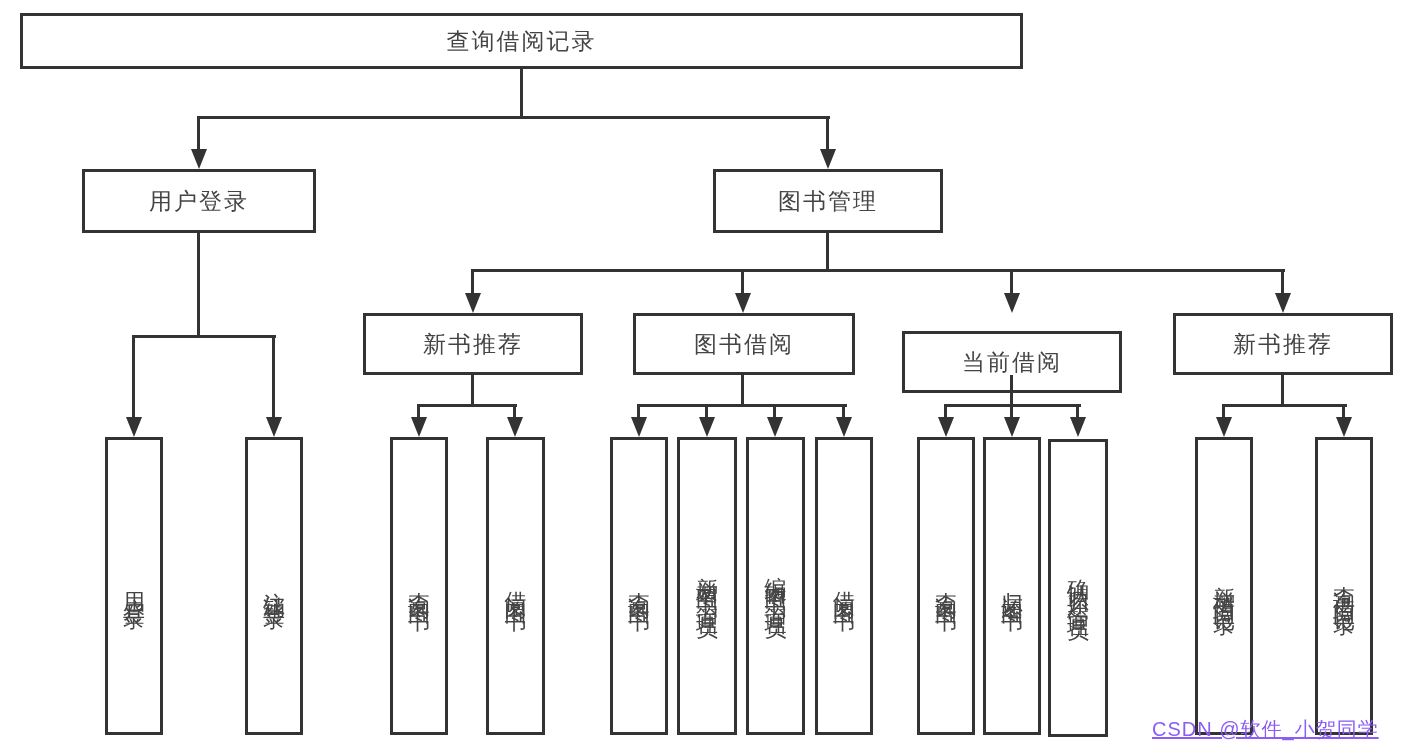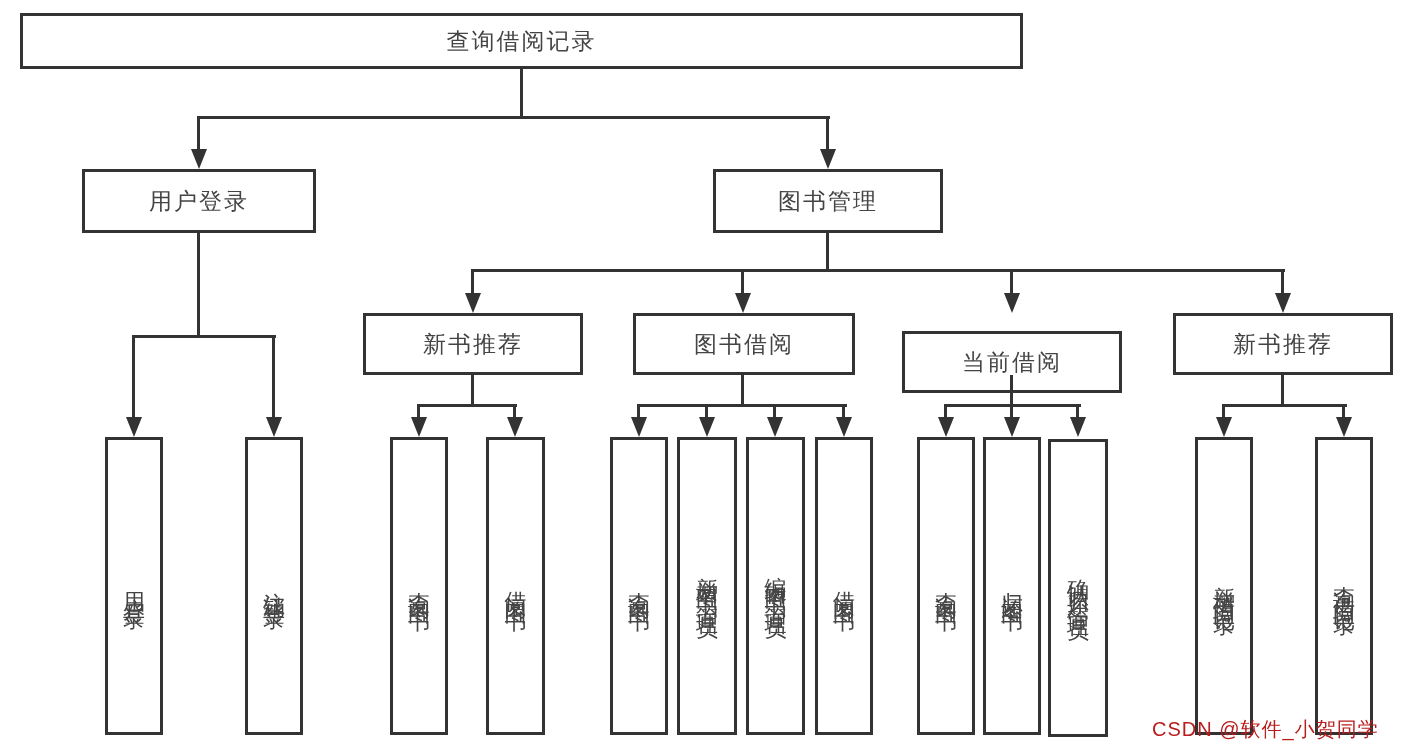--- a/index.html
+++ b/index.html
@@ -41,24 +41,25 @@
     position:absolute;
     width:0;height:0;
     border-left:8px solid transparent;
     border-right:8px solid transparent;
     border-top:20px solid #333333;
   }
   .watermark{
     position:absolute;
     left:1152px;top:716px;
     font-size:20px;
-    color:#b91c1c;
+    color:#8b5cf6;
     letter-spacing:1px;
     white-space:nowrap;
     z-index:5;
+    text-decoration:underline;
   }
 </style>
 </head>
 <body>
 
 <div id="canvas">
 
   <div class="box h" style="left:20px;top:13px;width:1003px;height:56px">查询借阅记录</div>
 
   <div class="ln" style="left:520px;top:69px;width:3px;height:48px"></div>

